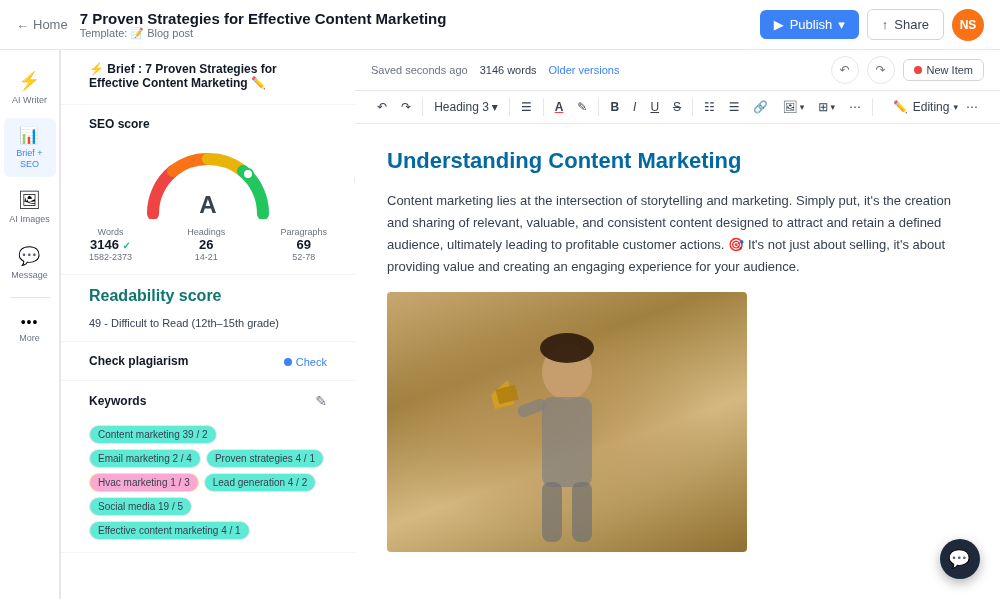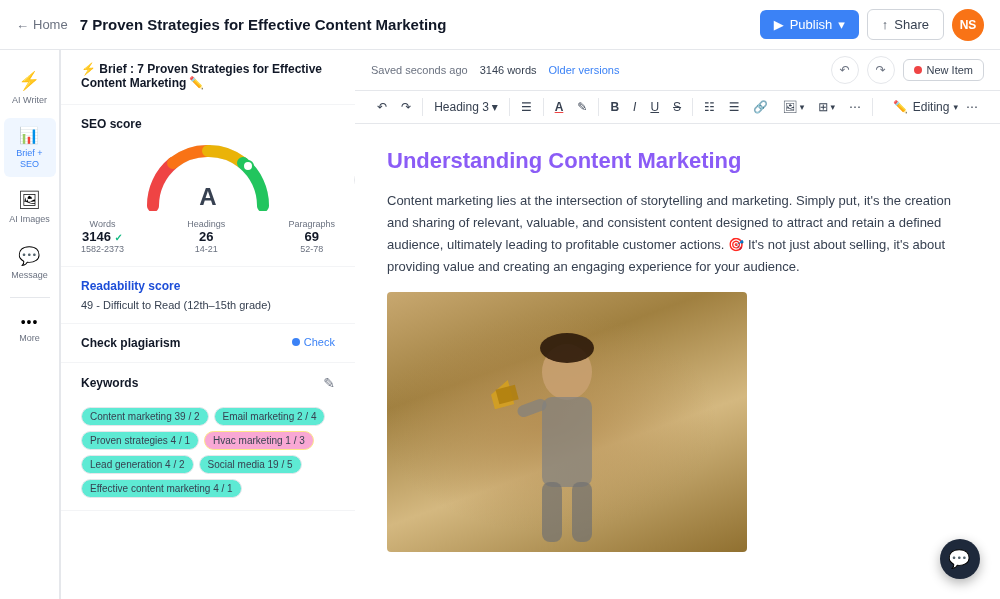--- a/index.html
+++ b/index.html
@@ -118,46 +118,46 @@
       top: 120px;
       background: white;
       border: 1px solid #e5e7eb;
       border-radius: 50%;
       width: 20px; height: 20px;
       display: flex; align-items: center; justify-content: center;
       cursor: pointer; font-size: 10px; color: #6b7280;
       z-index: 10;
     }
 
-    .panel-section { padding: 12px 20px; border-bottom: 1px solid #f3f4f6; }
+    .panel-section { padding: 12px 28px; border-bottom: 1px solid #f3f4f6; }
     .panel-brief-title { font-size: 12px; font-weight: 600; color: #111827; margin-bottom: 2px; }
     .panel-brief-subtitle { font-size: 10px; color: #6b7280; }
 
-    .seo-score-label { font-size: 12px; font-weight: 600; color: #111827; }
+    .seo-score-label { font-size: 12px; font-weight: 600; color: #111827; margin-bottom: 8px; }
     .gauge-container { display: flex; justify-content: center; margin-bottom: 8px; }
 
     
     .gauge-wrapper { position: relative; width: 140px; height: 80px; }
     .gauge-grade {
       position: absolute; bottom: 0; left: 50%;
       transform: translateX(-50%);
       font-size: 24px; font-weight: 700; color: #374151;
     }
 
     .seo-stats { display: flex; justify-content: space-between; margin-top: 4px; }
     .seo-stat { text-align: center; }
     .seo-stat .val { font-size: 13px; font-weight: 700; color: #111827; }
     .seo-stat .lbl { font-size: 9px; color: #6b7280; text-align: center; }
     .seo-stat .range { font-size: 9px; color: #6b7280; }
     .check-icon { color: #10b981; font-size: 10px; }
 
-    .readability-label { font-size: 12px; font-weight: 600; color: #1d4ed8; margin-bottom: 6px; }
+    .readability-label { font-size: 16px; font-weight: 600; color: #0f766e; margin-bottom: 12px; }
     .readability-score { font-size: 11px; color: #374151; }
 
-    .plagiarism-row { display: flex; justify-content: space-between; align-items: flex-start; }
+    .plagiarism-row { display: flex; justify-content: space-between; align-items: flex-end; }
     .plagiarism-label { font-size: 12px; font-weight: 600; color: #111827; }
     .plagiarism-check { color: #3b82f6; font-size: 11px; cursor: pointer; display: flex; align-items: center; gap: 4px; }
 
     .keywords-header { display: flex; justify-content: space-between; align-items: center; margin-bottom: 16px; }
     .keywords-label { font-size: 12px; font-weight: 600; color: #111827; }
     .keywords-edit { color: #6b7280; cursor: pointer; font-size: 14px; }
     .keyword-tags { display: flex; flex-wrap: wrap; gap: 5px; }
     .keyword-tag {
       padding: 3px 8px; border-radius: 12px;
       font-size: 10px; color: #374151;
@@ -239,21 +239,21 @@
     .pencil-icon { font-size: 12px; color: #6b7280; }
 
     
     .editor-content {
       flex: 1;
       overflow-y: auto;
       padding: 24px 32px;
       background: white;
     }
     .editor-content h1 {
-      font-size: 22px; font-weight: 700; color: #8b5cf6;
+      font-size: 22px; font-weight: 700; color: #0369a1;
       margin-bottom: 16px;
     }
     .editor-content p {
       font-size: 13px; color: #374151; line-height: 1.7;
       margin-bottom: 14px;
     }
     .content-image {
       width: 360px; height: 260px;
       background: linear-gradient(135deg, #d4a96a 0%, #c49a5a 40%, #e8c890 60%, #b8a070 100%);
       border-radius: 4px;
@@ -288,20 +288,21 @@
 <body>
 
 <div class="top-header">
   <div class="top-header-left">
     <a class="home-link">
       <span>←</span>
       <span>Home</span>
     </a>
     <div class="title-section">
       <span class="page-title">7 Proven Strategies for Effective Content Marketing</span>
+      <span class="template-label">Template: 📝 Blog post</span>
     </div>
   </div>
   <div class="top-header-right">
     <button class="btn-publish">
       <span>▶</span>
       <span>Publish</span>
       <span>▾</span>
     </button>
     <button class="btn-share">
       <span>↑</span>

